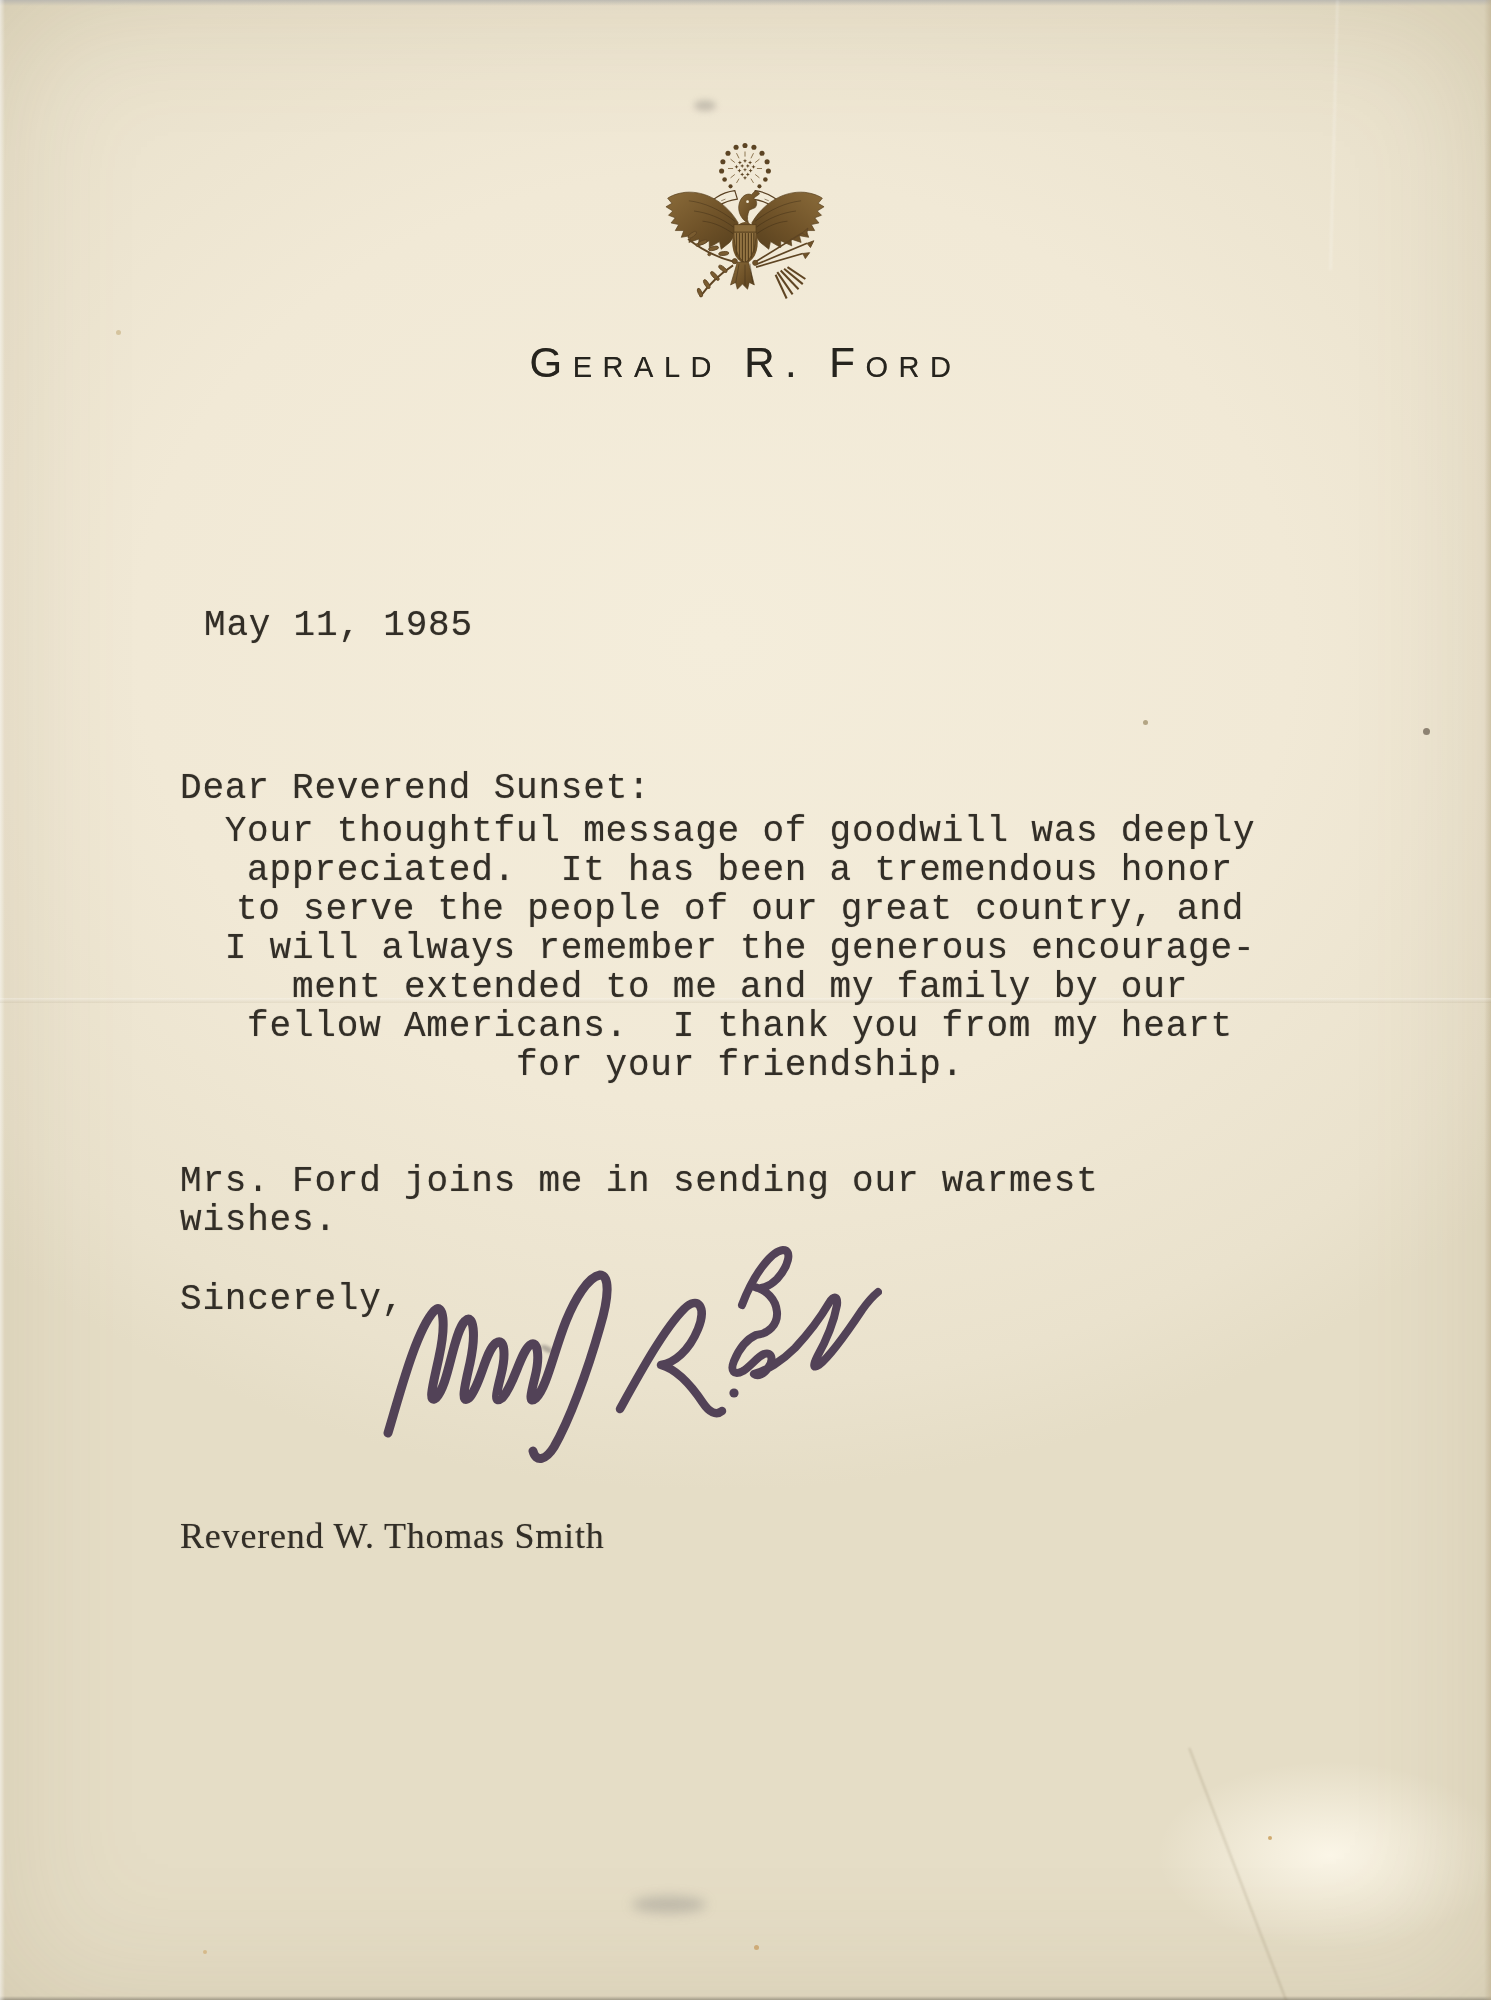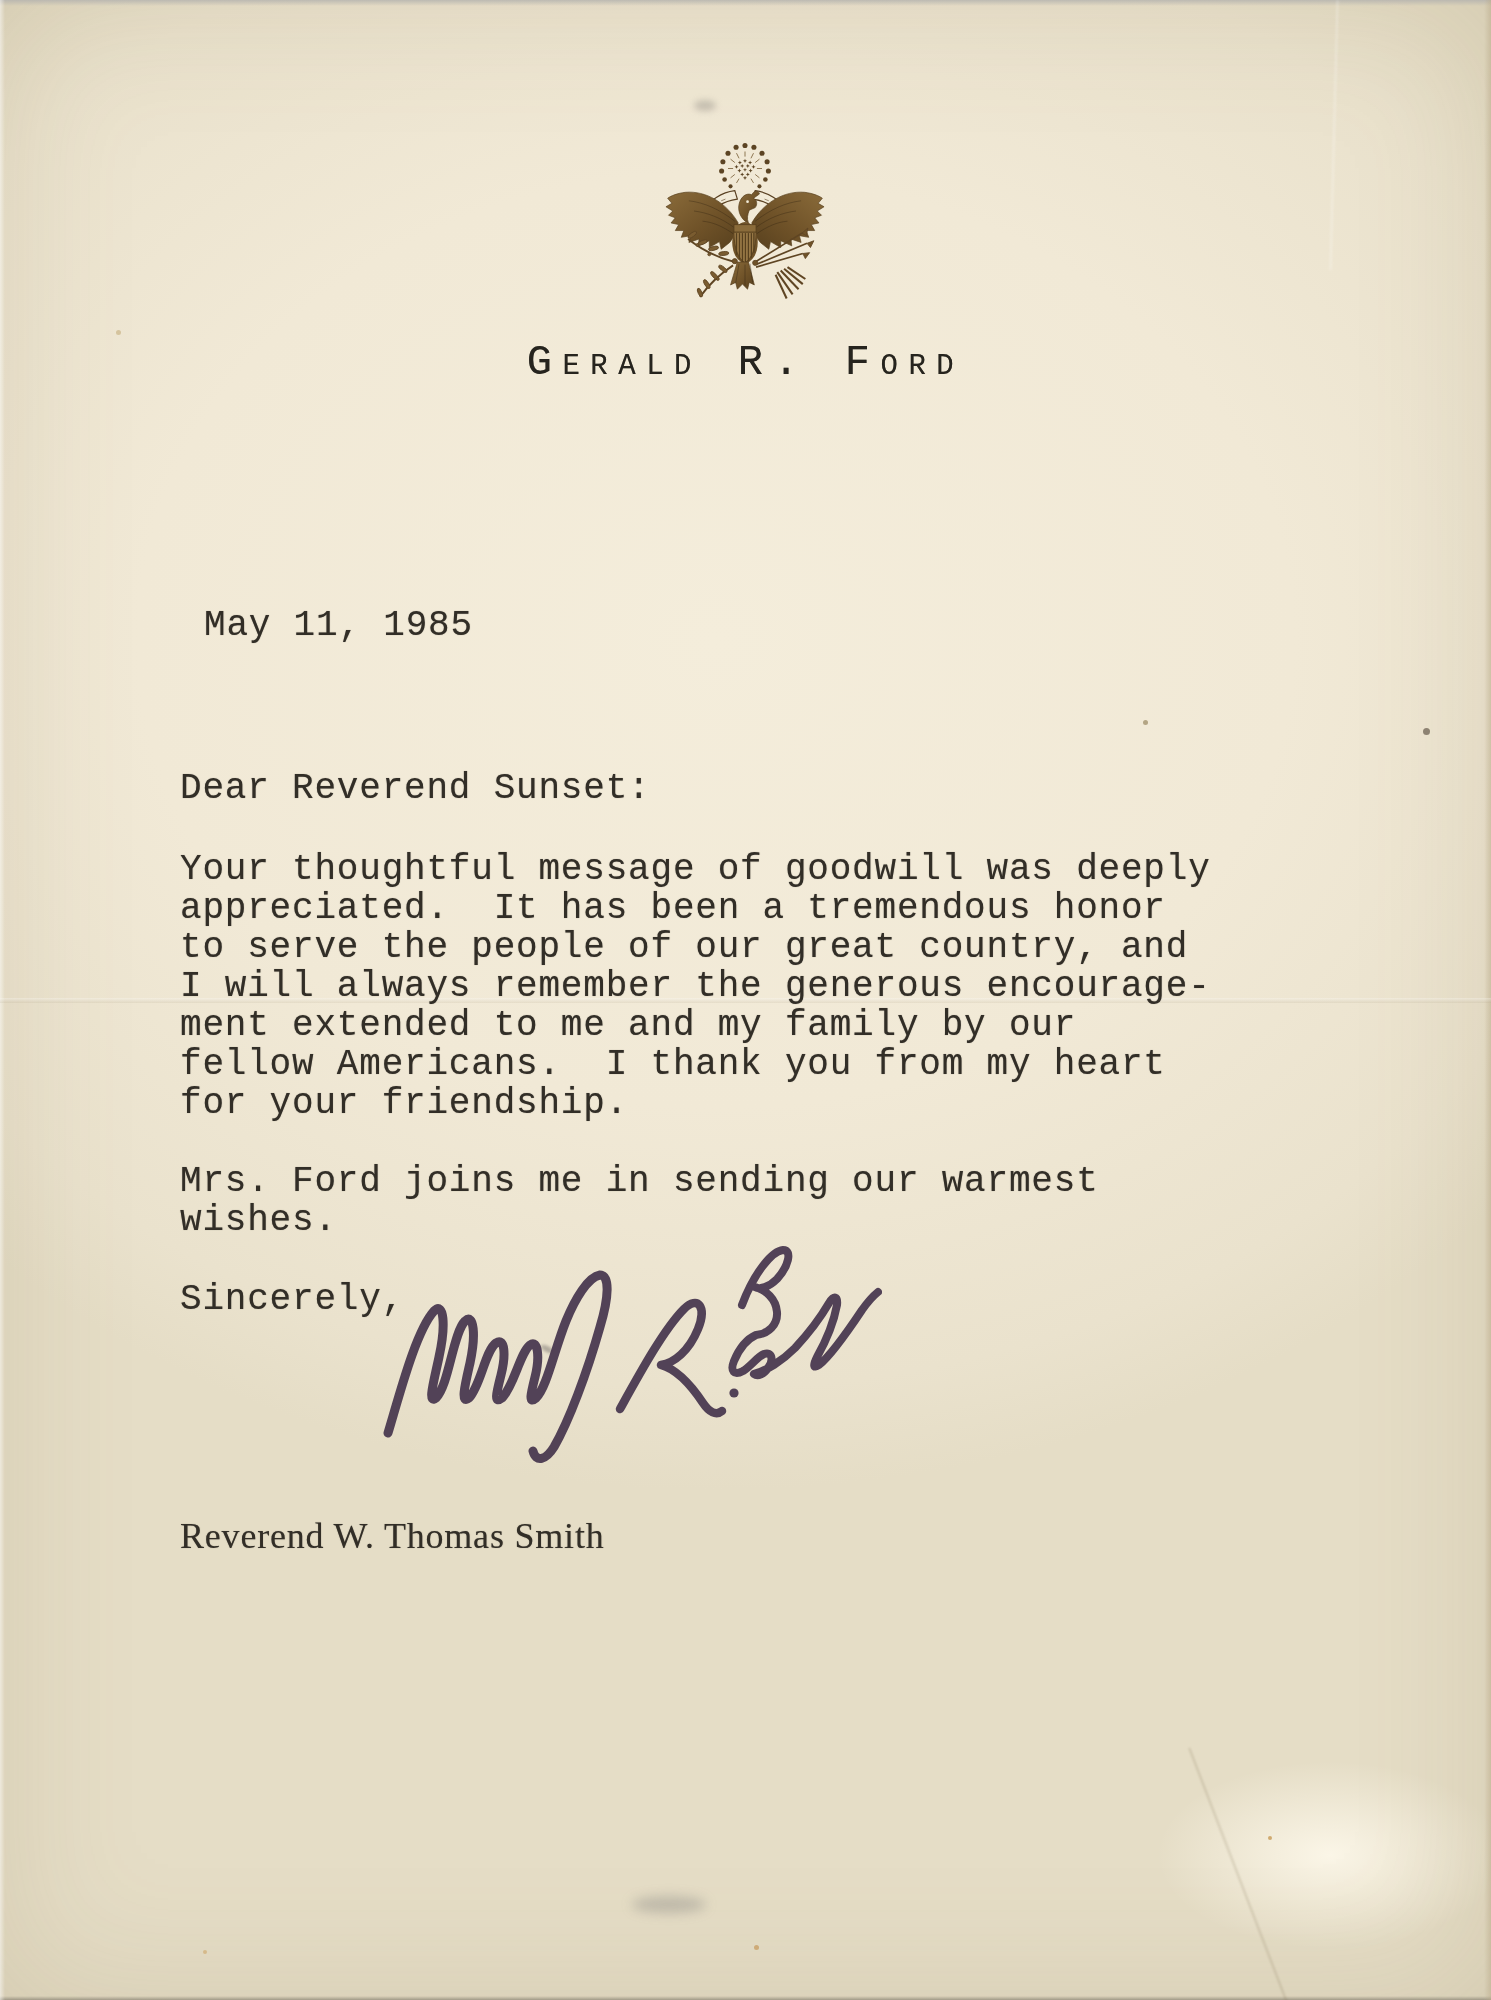--- a/index.html
+++ b/index.html
@@ -39,36 +39,36 @@
     background:rgba(105,106,110,.30);filter:blur(6px);}
   .smudge2{position:absolute;left:694px;top:100px;width:22px;height:11px;border-radius:50%;
     background:rgba(140,135,128,.4);filter:blur(3px);}
   .smudge3{position:absolute;left:540px;top:1346px;width:14px;height:6px;border-radius:50%;
     background:rgba(118,112,108,.5);filter:blur(1.5px);transform:rotate(28deg);}
   
   .seal{position:absolute;left:660px;top:140px;width:170px;height:176px;}
   .letterhead{
     position:absolute;left:0;top:339px;width:100%;
     text-align:center;
-    font-family:Liberation Mono, monospace;
+    font-family:Liberation Sans, sans-serif;
     font-variant:small-caps;
     font-size:42px;letter-spacing:10.5px;
     color:#26241e;
     text-shadow:0 0 .6px rgba(38,36,30,.55);
   }
   
   .typed{
     position:absolute;left:180px;width:1120px;
     font-size:36px;line-height:39px;letter-spacing:.8px;
     color:#322e27;white-space:pre-wrap;
     text-shadow:0 0 1px rgba(50,46,39,.45);
   }
   .date{top:606px;margin-left:24px;}
   .salutation{top:769px;}
-  .para1{top:850px;}
+  .para1{top:812px;text-align:center;}
   .para2{top:1162px;}
   .closing{top:1280px;}
   .recipient{top:1439px;font-family:Liberation Serif, serif;}
   
   .signature{position:absolute;left:370px;top:1235px;width:540px;height:235px;filter:blur(.4px);}
   .sig-stroke{fill:none;stroke:#4a3950;stroke-linecap:round;stroke-linejoin:round;opacity:.95;}
 </style>
 </head>
 <body>
 

